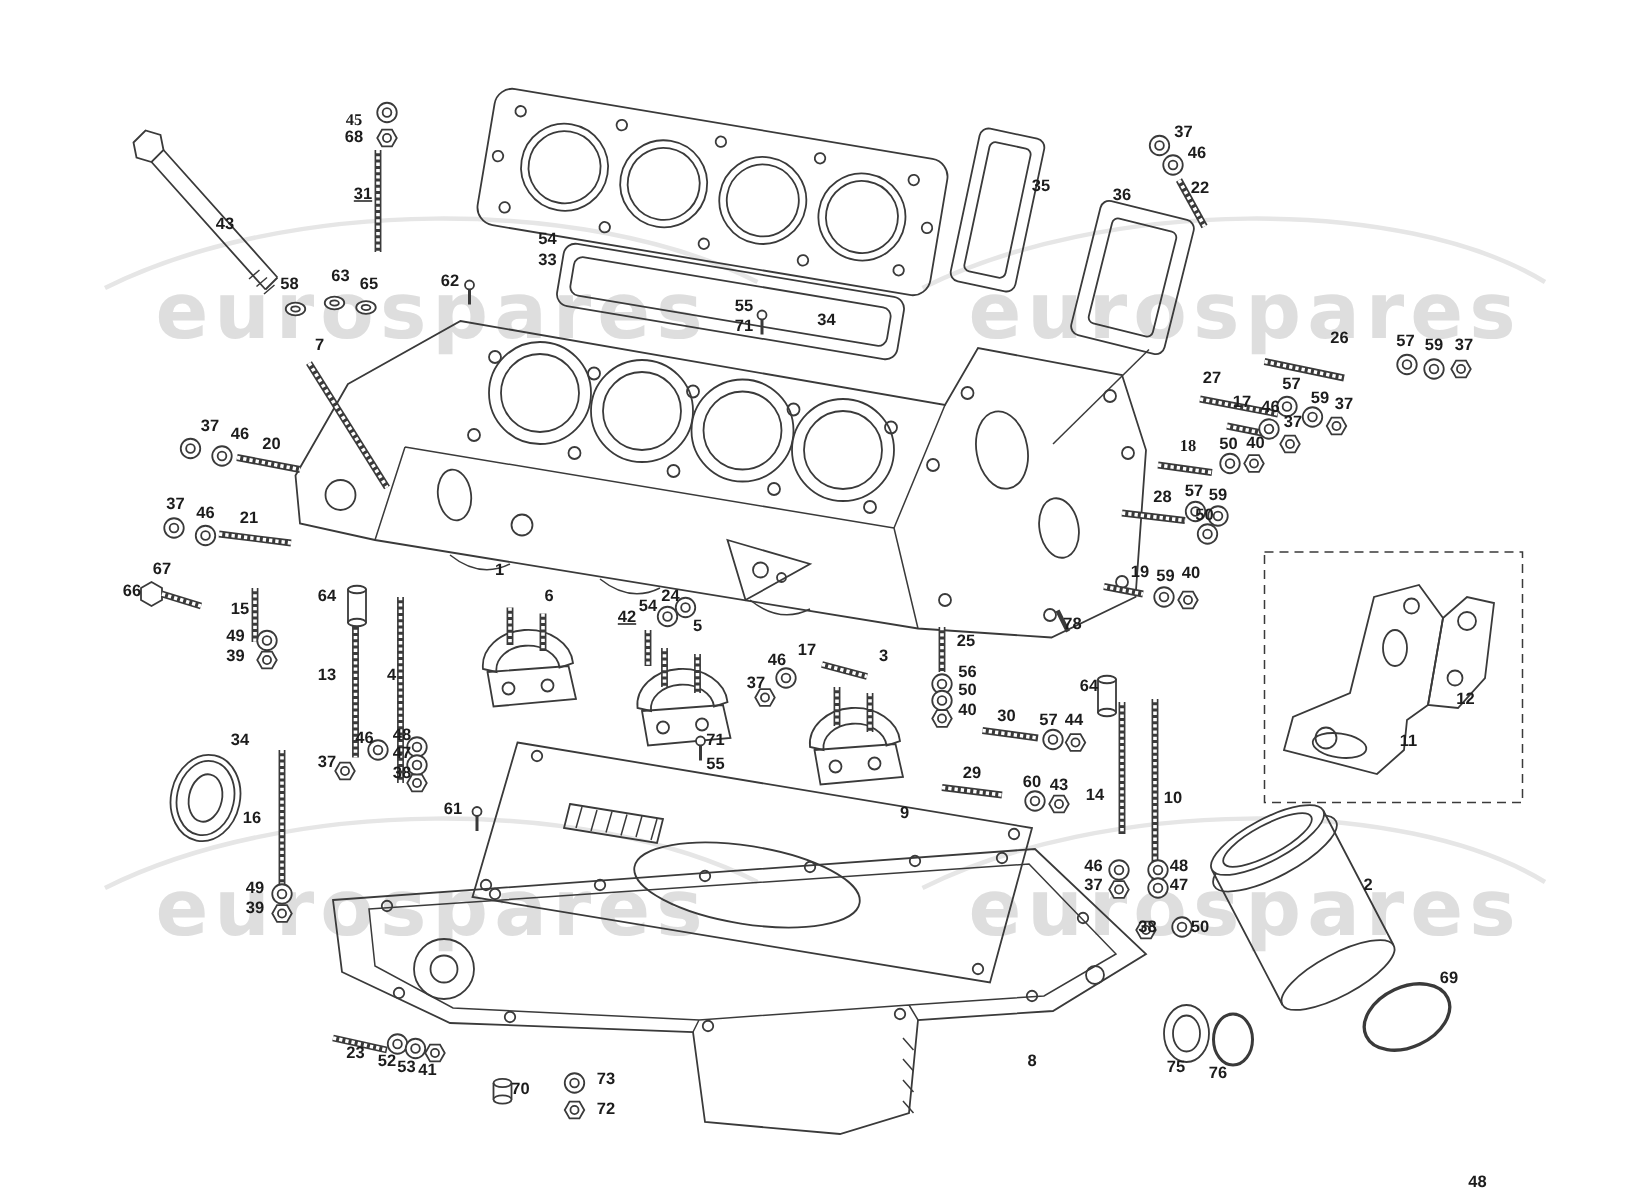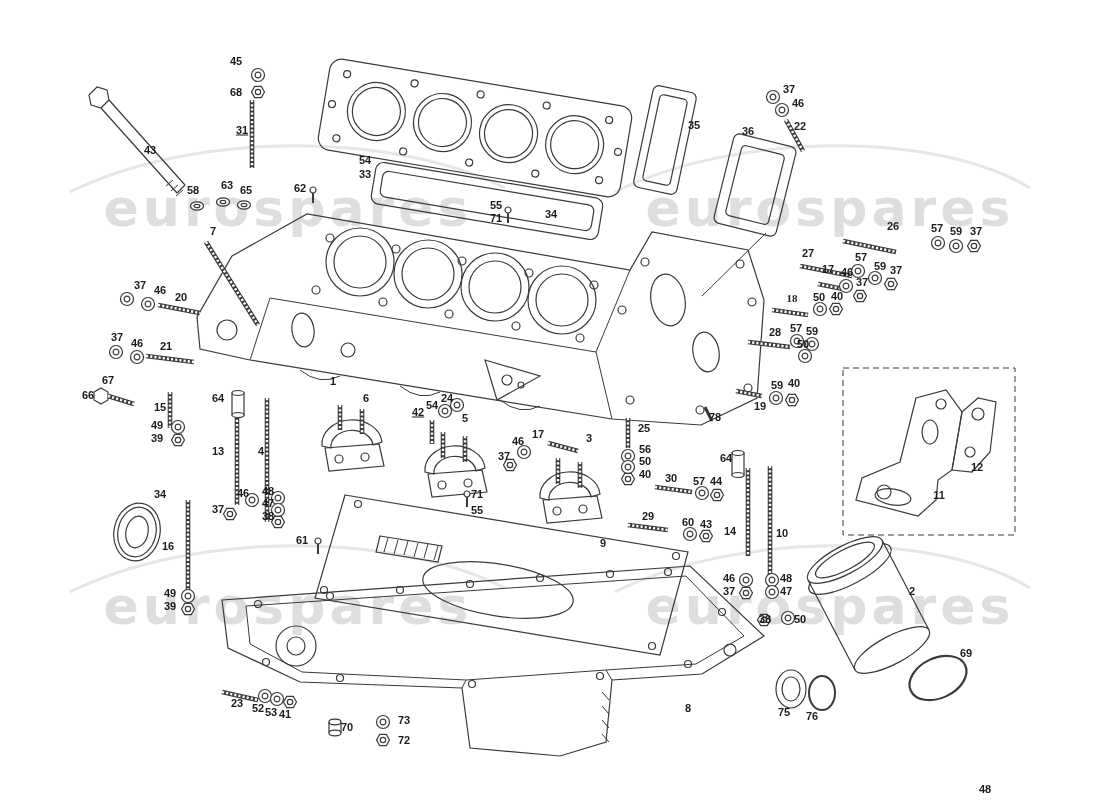--- a/index.html
+++ b/index.html
@@ -390,21 +390,21 @@
       <line x1="108" y1="396" x2="134" y2="404" class="stud-o"></line>
         <line x1="108" y1="396" x2="134" y2="404" class="stud-i"></line>
       <ellipse cx="335" cy="722" rx="6" ry="2.8" class="ln"></ellipse>
       <path class="lnn" d="M329,722 L329,733 M341,722 L341,733"></path>
       <ellipse cx="335" cy="733" rx="6" ry="2.8" class="ln"></ellipse>
       <line x1="705" y1="407" x2="712" y2="421" class="lnn" style="stroke-width:3"></line>
     </g>
   </svg>
 
   <div id="labels">
-      <span class="part-label" style="left: 236px; top: 61px;">45</span>
+      <span class="part-label" style="left: 236px; top: 81px; font-family: Liberation Serif, serif;">45</span>
       <span class="part-label" style="left: 236px; top: 92px;">68</span>
       <span class="part-label" style="left: 242px; top: 130px; text-decoration: underline;">31</span>
       <span class="part-label" style="left: 150px; top: 150px;">43</span>
       <span class="part-label" style="left: 193px; top: 190px;">58</span>
       <span class="part-label" style="left: 227px; top: 185px;">63</span>
       <span class="part-label" style="left: 246px; top: 190px;">65</span>
       <span class="part-label" style="left: 213px; top: 231px;">7</span>
       <span class="part-label" style="left: 300px; top: 188px;">62</span>
       <span class="part-label" style="left: 365px; top: 160px;">54</span>
       <span class="part-label" style="left: 365px; top: 174px;">33</span>
@@ -427,21 +427,21 @@
       <span class="part-label" style="left: 828px; top: 269px;">17</span>
       <span class="part-label" style="left: 847px; top: 272px;">46</span>
       <span class="part-label" style="left: 862px; top: 282px;">37</span>
       <span class="part-label" style="left: 792px; top: 298px; font-family: Liberation Serif, serif;">18</span>
       <span class="part-label" style="left: 819px; top: 297px;">50</span>
       <span class="part-label" style="left: 837px; top: 296px;">40</span>
       <span class="part-label" style="left: 775px; top: 332px;">28</span>
       <span class="part-label" style="left: 796px; top: 328px;">57</span>
       <span class="part-label" style="left: 812px; top: 331px;">59</span>
       <span class="part-label" style="left: 803px; top: 344px;">50</span>
-      <span class="part-label" style="left: 760px; top: 382px; margin-top: 24px;">19</span>
+      <span class="part-label" style="left: 760px; top: 382px;">19</span>
       <span class="part-label" style="left: 777px; top: 385px;">59</span>
       <span class="part-label" style="left: 794px; top: 383px;">40</span>
       <span class="part-label" style="left: 715px; top: 417px;">78</span>
       <span class="part-label" style="left: 140px; top: 285px;">37</span>
       <span class="part-label" style="left: 160px; top: 290px;">46</span>
       <span class="part-label" style="left: 181px; top: 297px;">20</span>
       <span class="part-label" style="left: 117px; top: 337px;">37</span>
       <span class="part-label" style="left: 137px; top: 343px;">46</span>
       <span class="part-label" style="left: 166px; top: 346px;">21</span>
       <span class="part-label" style="left: 108px; top: 380px;">67</span>

